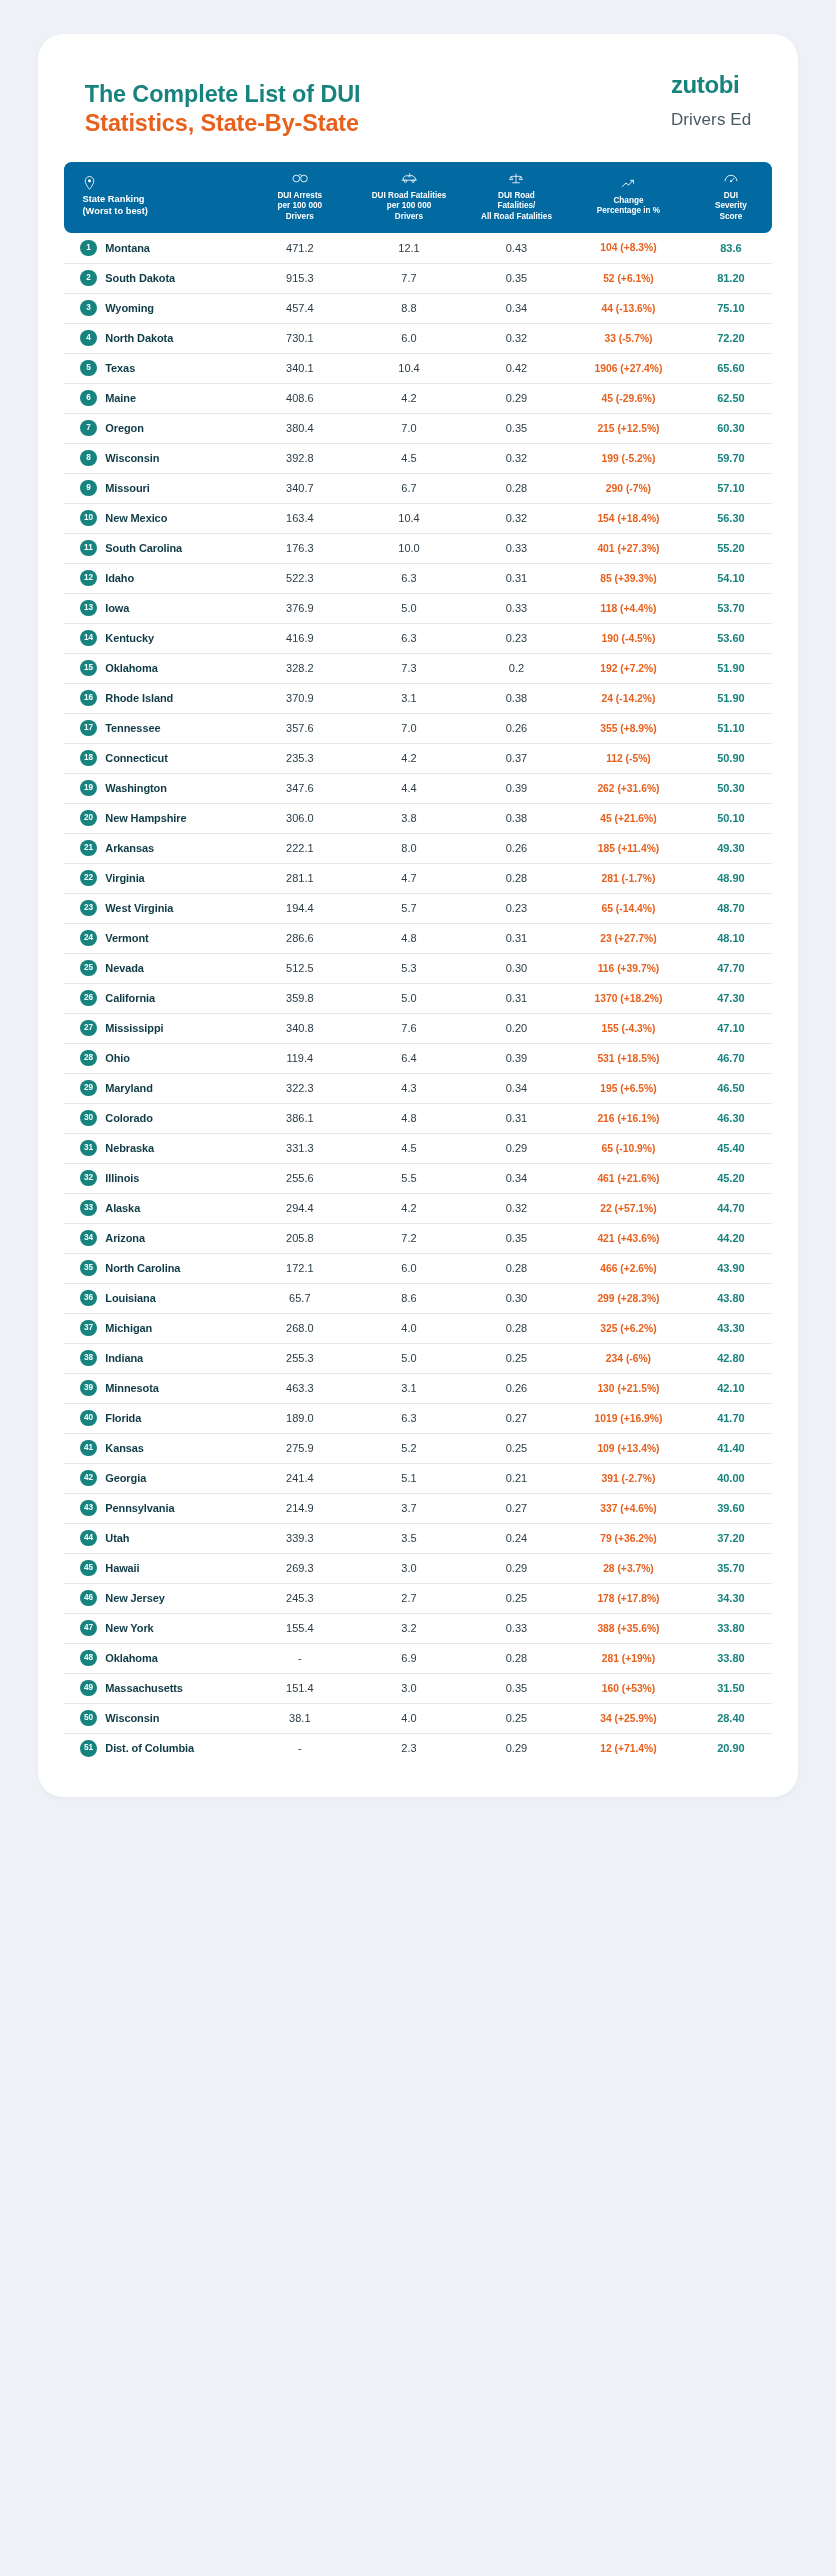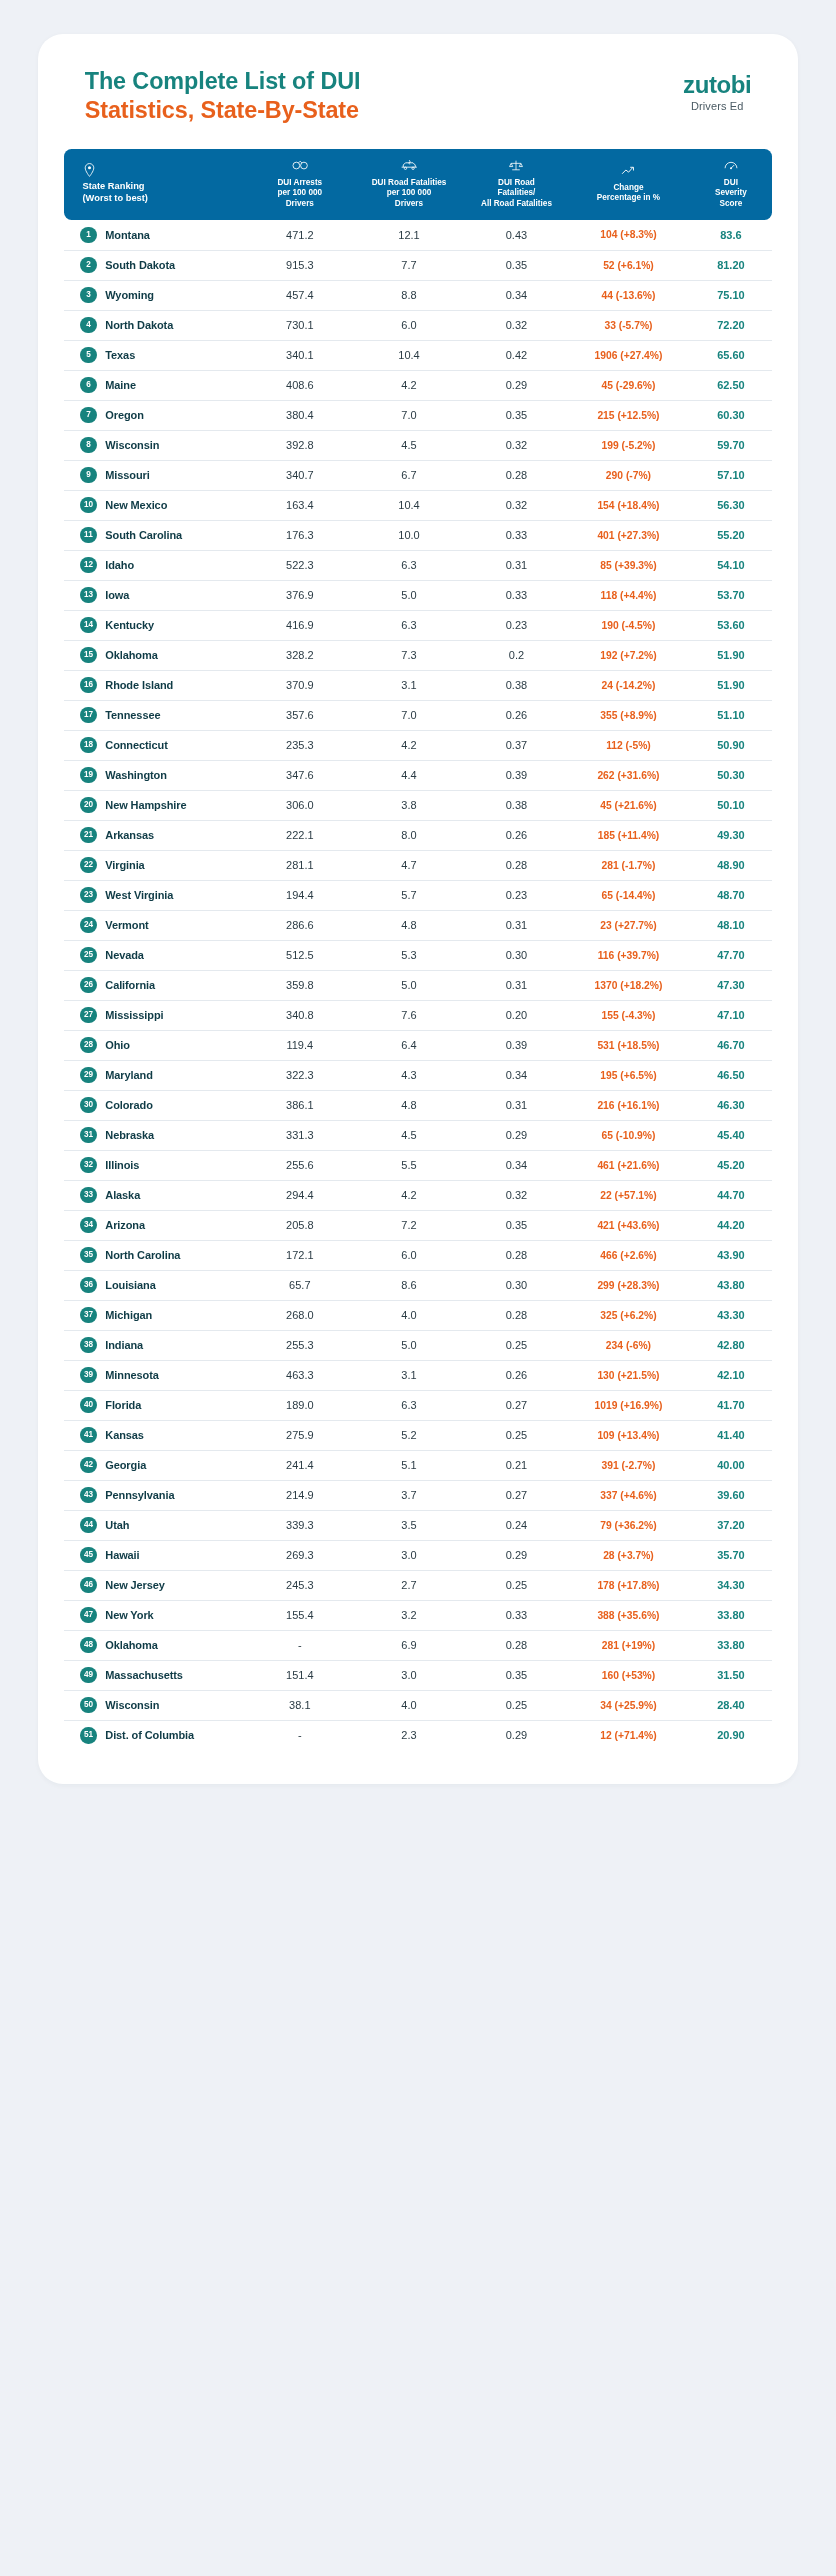--- a/index.html
+++ b/index.html
@@ -26,33 +26,33 @@
     align-items: flex-start;
     justify-content: space-between;
     padding: 5.4px 20.7px 24px 20.7px;
   }
   .title {
     font-size: 23.4px;
     line-height: 1.24;
     font-weight: bold;
     letter-spacing: -0.1px;
   }
-  .title .l1 { color: #17837e; display: block; }
+  .title .l1 { color: #17837e; display: block; margin-top: 13px; }
   .title .l2 { color: #e8601c; display: block; }
   .brand { text-align: left; padding-top: 3.3px; }
   .brand .logo {
     font-size: 24px;
     font-weight: bold;
     color: #17837e;
     letter-spacing: -0.4px;
   }
   .brand .sub {
-    font-size: 11px;
+    font-size: 17px;
     color: #4a5a63;
-    margin-top: 1px;
+    margin-top: 11px;
     letter-spacing: 0.1px;
     text-align: center;
   }
   
   table.stats {
     width: 100%;
     border-collapse: collapse;
     table-layout: fixed;
   }
   thead th {

